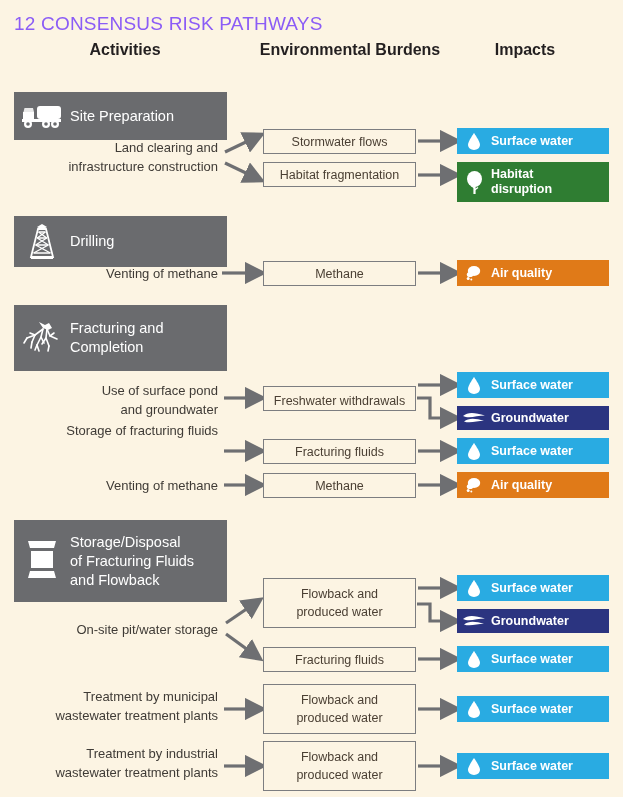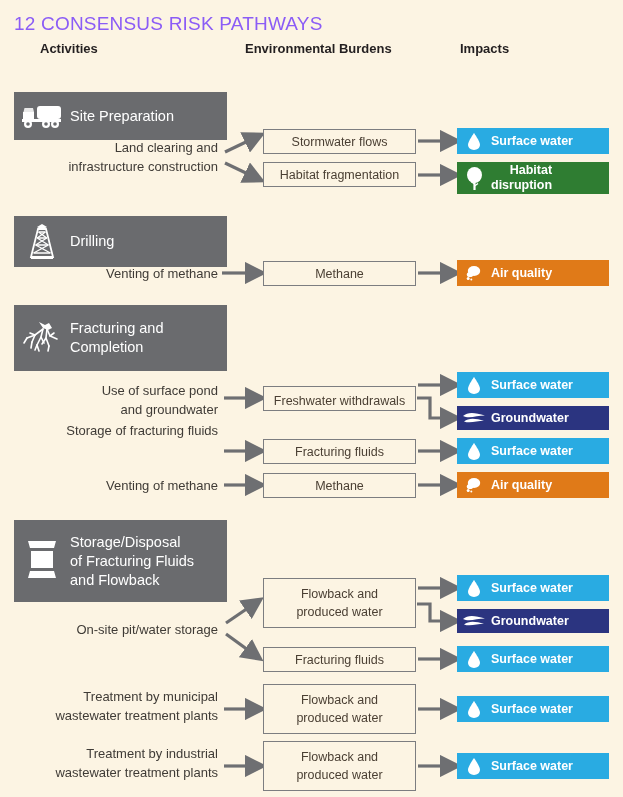--- a/index.html
+++ b/index.html
@@ -13,22 +13,22 @@
   #stage{position:relative;width:623px;height:797px;background:#fcf4e3;}
 
   
   .title{
     position:absolute;left:14px;top:13px;
     font-size:19px;letter-spacing:.2px;
     color:#8b5cf6;font-weight:400;
   }
   .colhdr{
     position:absolute;top:41px;
-    font-size:13px;font-weight:700;color:#231f20;
-    text-align:left;
+    font-size:16px;font-weight:700;color:#231f20;
+    text-align:center;
   }
   #hdr-act{left:40px;width:170px;}
   #hdr-burd{left:245px;width:210px;}
   #hdr-imp{left:460px;width:130px;}
 
   
   .act{
     position:absolute;left:14px;width:213px;
     background:#6a6b6e;
     display:flex;align-items:center;
@@ -164,21 +164,21 @@
 
   <div class="impact" style="top:128px;height:26px;background:#29abe2;">
     <span class="bico">
       <svg width="14" height="19" viewBox="0 0 14 19">
           <path d="M7 1 C7 1 1 9.5 1 12.6 C1 15.9 3.7 18 7 18 C10.3 18 13 15.9 13 12.6 C13 9.5 7 1 7 1 Z" fill="#fff"></path>
         </svg>
     </span>
     <span class="btxt">Surface water</span>
   </div>
 
-  <div class="impact" style="top:162px;height:32px;background:#2f7d32;text-align:right;">
+  <div class="impact" style="top:162px;height:40px;background:#2f7d32;">
     <span class="bico">
       <svg width="17" height="25" viewBox="0 0 17 25">
         <ellipse cx="8.5" cy="9" rx="7.5" ry="8" fill="#fff"></ellipse>
         <rect x="7.4" y="14" width="2.2" height="10" fill="#fff"></rect>
         <path d="M8.5 18 L5 15.5 M8.5 20 L12 17.5" stroke="#fff" stroke-width="1.4"></path>
       </svg>
     </span>
     <span class="btxt">
       <span>Habitat</span><br>
       <span>disruption</span>

